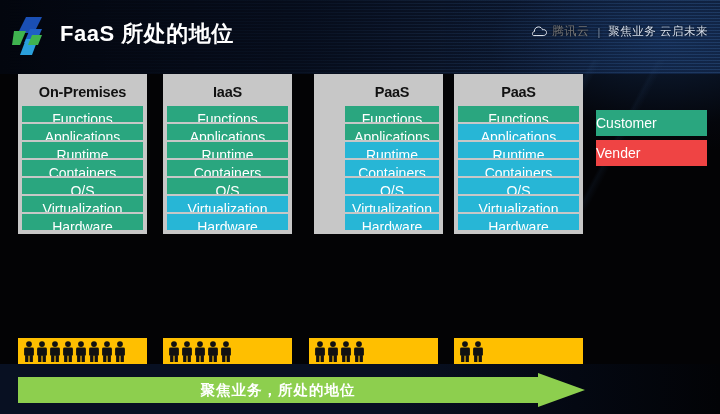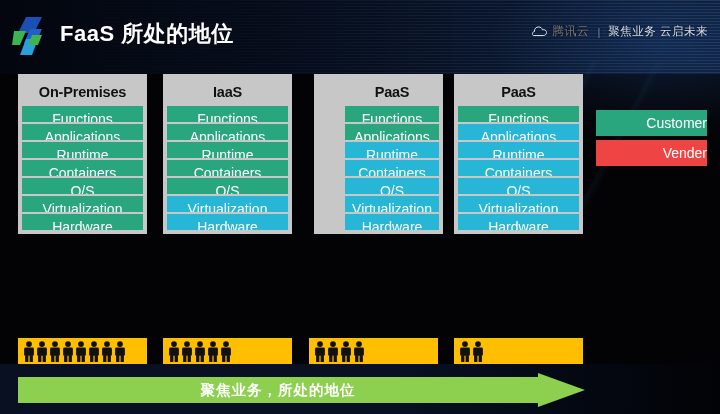--- a/index.html
+++ b/index.html
@@ -90,21 +90,21 @@
     position:absolute;top:338px;height:26px;width:129px;
     background:#ffbf00;display:flex;align-items:center;
     padding-left:5px;box-sizing:border-box;gap:1px;
   }
   .p1{left:18px;}.p2{left:163px;}.p3{left:309px;}.p4{left:454px;}
   .person{width:12px;height:21px;flex:0 0 auto;}
 
   
   .legend{position:absolute;left:596px;top:110px;width:111px;}
   .legend-item{
-    height:26px;line-height:26px;text-align:right;
+    height:26px;line-height:26px;text-align:left;
     color:#fff;font-size:14px;margin-bottom:4px;
   }
   .legend-item.customer{background:#2aa67f;}
   .legend-item.vender{background:#27b6d6;}
 
   
   .arrow-wrap{position:absolute;left:18px;top:373px;width:567px;height:34px;}
   .arrow-label{
     position:absolute;left:0;top:0;width:520px;height:34px;
     display:flex;align-items:center;justify-content:center;

